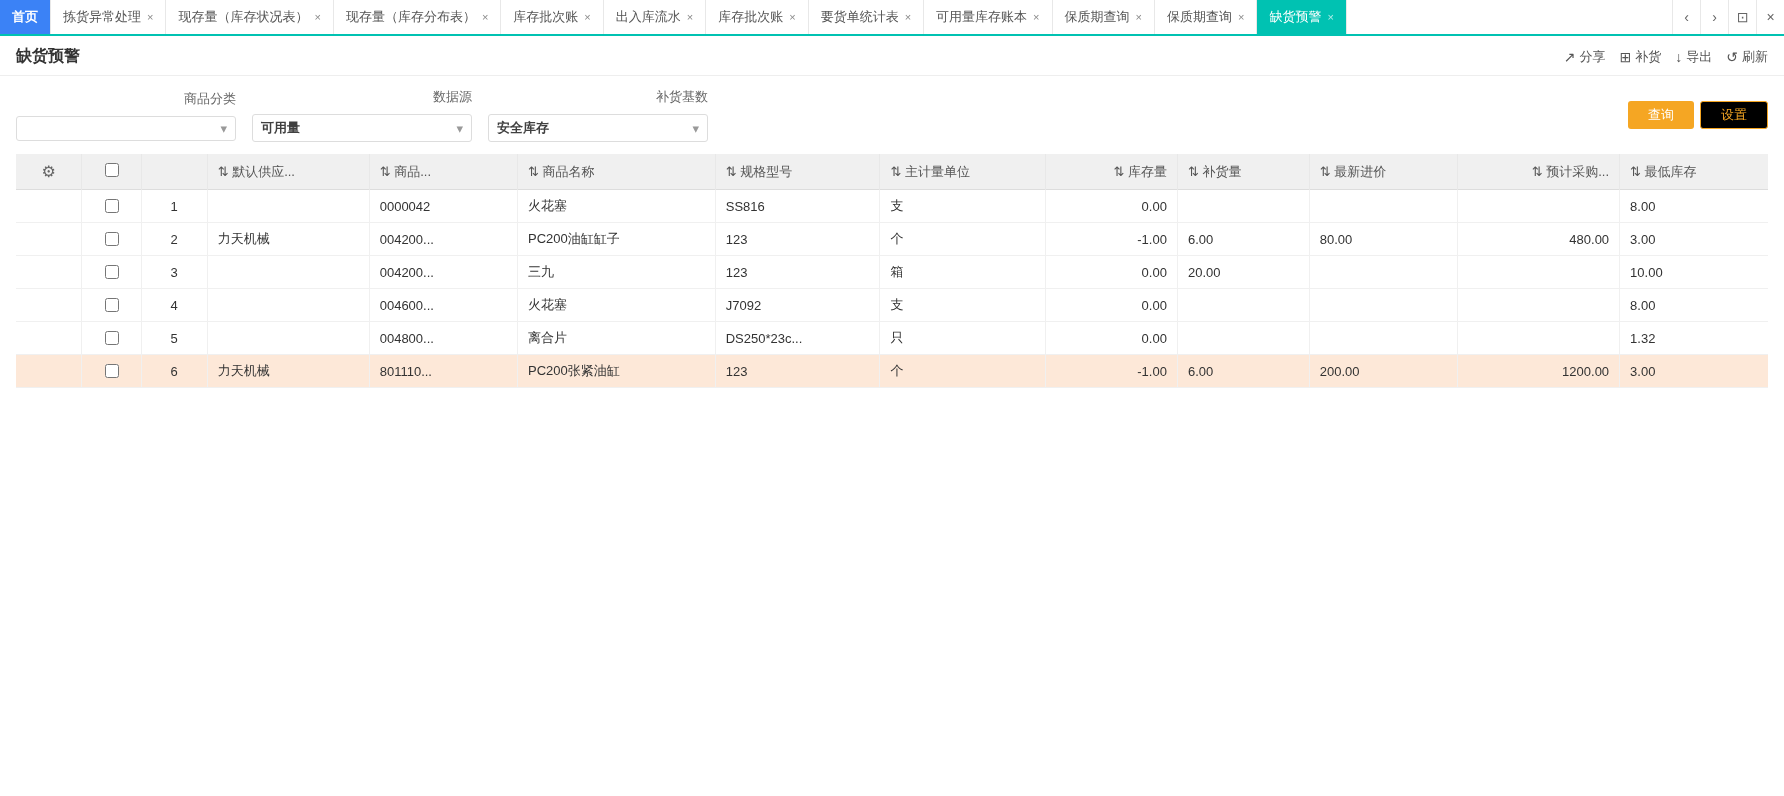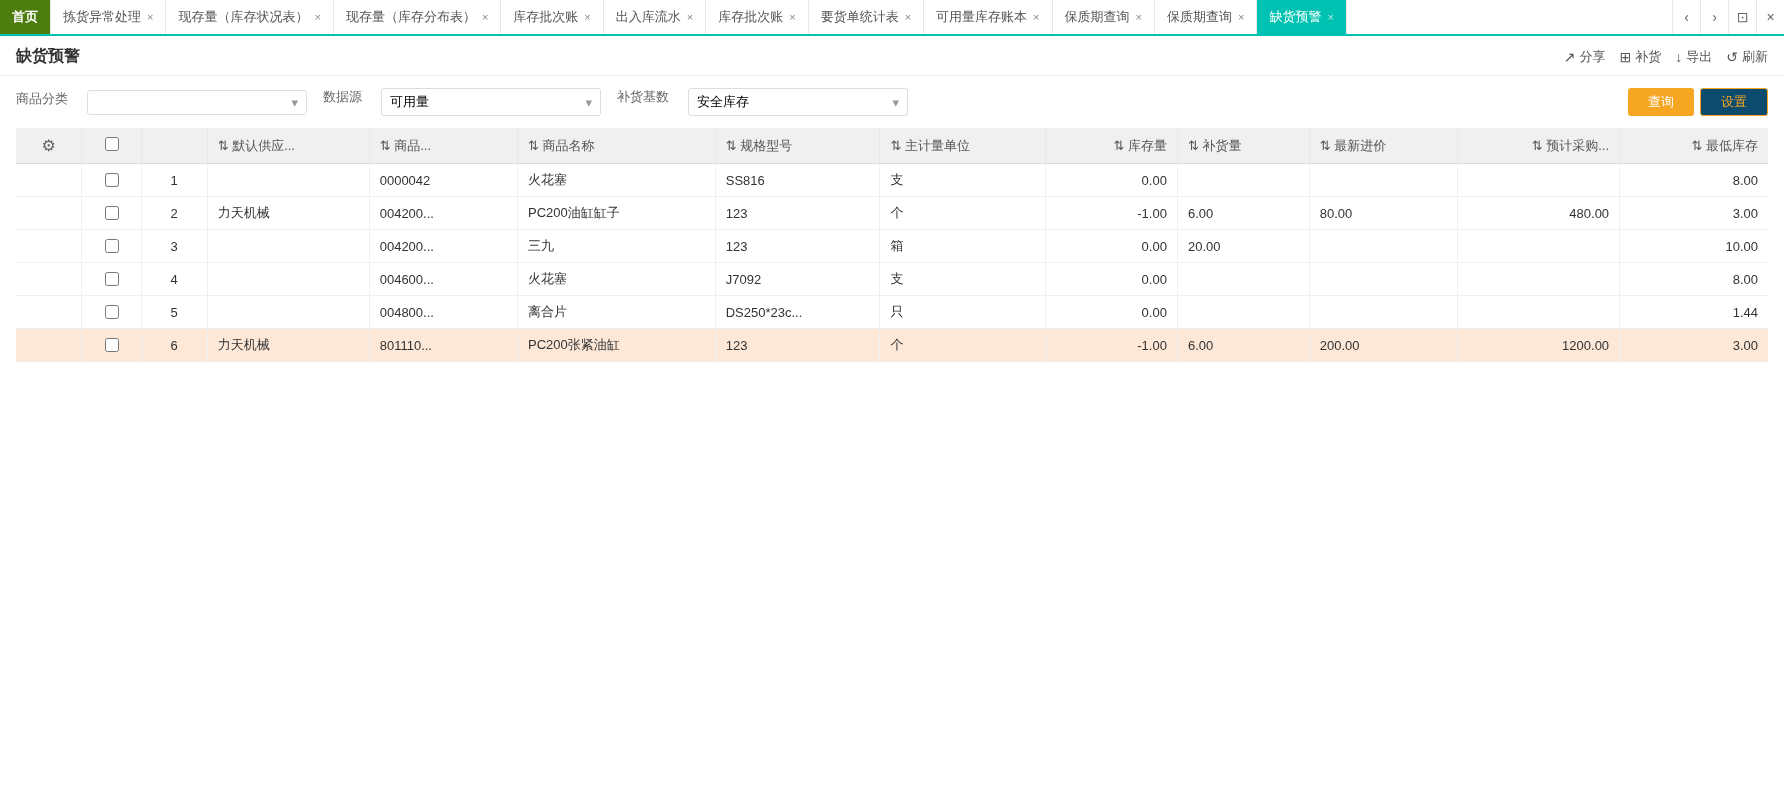--- a/index.html
+++ b/index.html
@@ -31,21 +31,21 @@
       background: #00c2b2;
       color: #fff;
     }
     .tab-item .close-icon {
       margin-left: 6px;
       font-size: 11px;
       color: inherit;
       opacity: 0.7;
     }
     .tab-item.home {
-      background: #4d7c0f;
+      background: #3b82f6;
       color: #fff;
       font-weight: bold;
     }
     .tab-nav-buttons {
       display: flex;
       align-items: center;
       margin-left: auto;
       flex-shrink: 0;
     }
     .tab-nav-btn {
@@ -101,22 +101,23 @@
     
     .filter-bar {
       display: flex;
       align-items: center;
       padding: 12px 16px;
       gap: 16px;
       flex-wrap: wrap;
     }
     .filter-group {
       display: flex;
-      align-items: flex-start;
-      gap: 19px;
+      align-items: flex-end;
+      gap: 8px;
+      flex-direction: column;
     }
     .filter-label {
       color: #666;
       font-size: 13px;
       white-space: nowrap;
     }
     .filter-select {
       display: flex;
       align-items: center;
       border: 1px solid #ddd;
@@ -126,39 +127,40 @@
       cursor: pointer;
       min-width: 160px;
       justify-content: space-between;
       font-size: 13px;
       color: #999;
     }
     .filter-select-medium {
       min-width: 220px;
     }
     .filter-select-value {
-      color: #000000;
+      color: #404040;
+      font-weight: bold;
     }
     .filter-actions {
       margin-left: auto;
       display: flex;
       flex-direction: row;
       gap: 6px;
     }
     .btn-query {
       background: #f5a623;
       color: #fff;
       border: none;
       border-radius: 3px;
       padding: 5px 20px;
       cursor: pointer;
       font-size: 13px;
     }
     .btn-settings {
-      background: #0c4a6e;
+      background: #000000;
       color: #f5a623;
       border: 1px solid #f5a623;
       border-radius: 3px;
       padding: 4px 20px;
       cursor: pointer;
       font-size: 13px;
     }
 
     
     .table-container {
@@ -198,21 +200,21 @@
     .col-settings { width: 40px; text-align: center; }
     .col-supplier { width: 80px; }
     .col-code { width: 90px; }
     .col-name { width: 120px; }
     .col-spec { width: 100px; }
     .col-unit { width: 80px; margin-top: 41px; }
     .col-stock { width: 80px; text-align: right; }
     .col-replenish { width: 80px; }
     .col-price { width: 90px; text-align: left; }
     .col-purchase { width: 90px; text-align: right; }
-    .col-minstock { width: 90px; text-align: right; }
+    .col-minstock { width: 90px; text-align: left; }
     
     .checkbox-cell {
       display: flex;
       align-items: center;
       justify-content: center;
     }
     input[type="checkbox"] {
       width: 14px;
       height: 14px;
       cursor: pointer;
@@ -469,21 +471,21 @@
       <td class="col-num">5</td>
       <td class="col-supplier"></td>
       <td class="col-code">004800...</td>
       <td class="col-name">离合片</td>
       <td class="col-spec">DS250*23c...</td>
       <td class="col-unit">只</td>
       <td class="col-stock">0.00</td>
       <td class="col-replenish"></td>
       <td class="col-price"></td>
       <td class="col-purchase"></td>
-      <td class="col-minstock">1.44</td>
+      <td class="col-minstock">1.32</td>
     </tr>
           <tr class="highlighted">
       <td class="col-settings"></td>
       <td class="col-check">
         <div class="checkbox-cell">
           <input type="checkbox" style="">
         </div>
       </td>
       <td class="col-num">6</td>
       <td class="col-supplier">力天机械</td>

